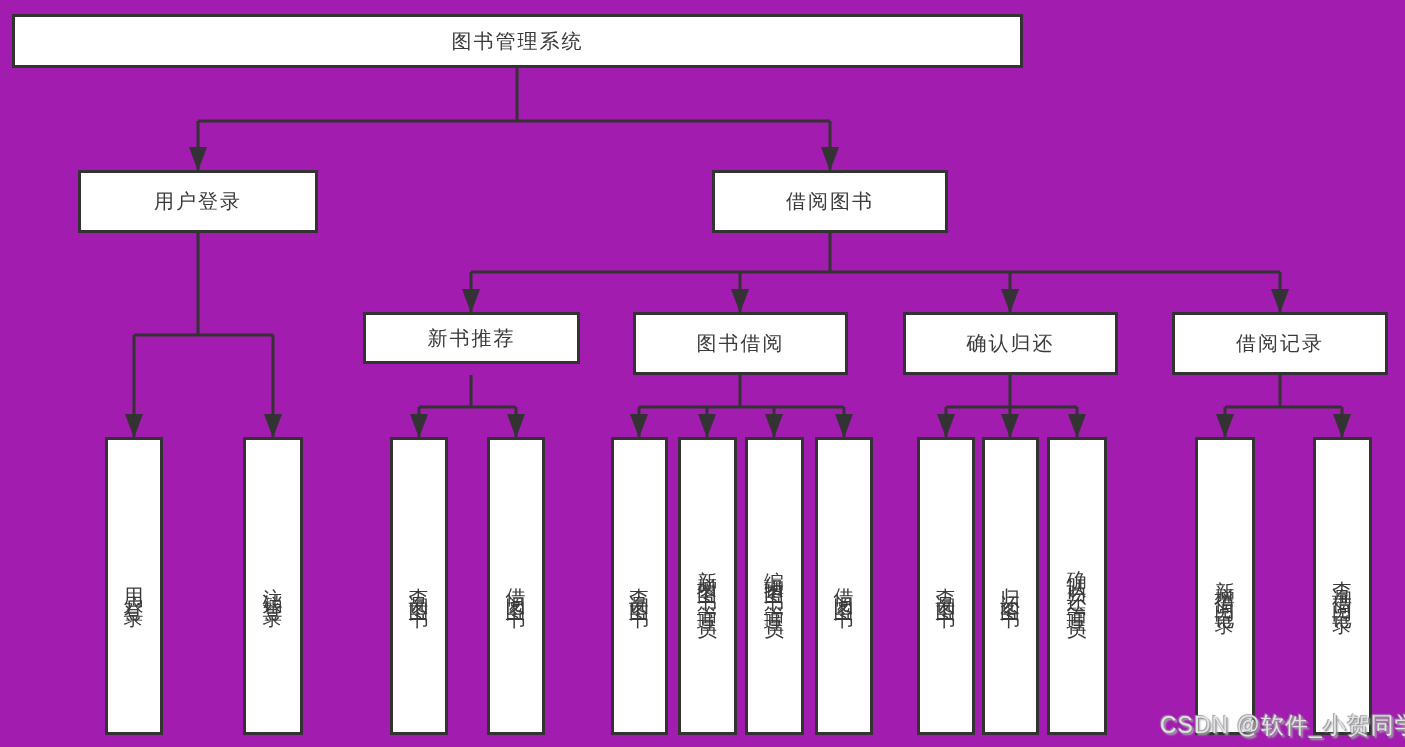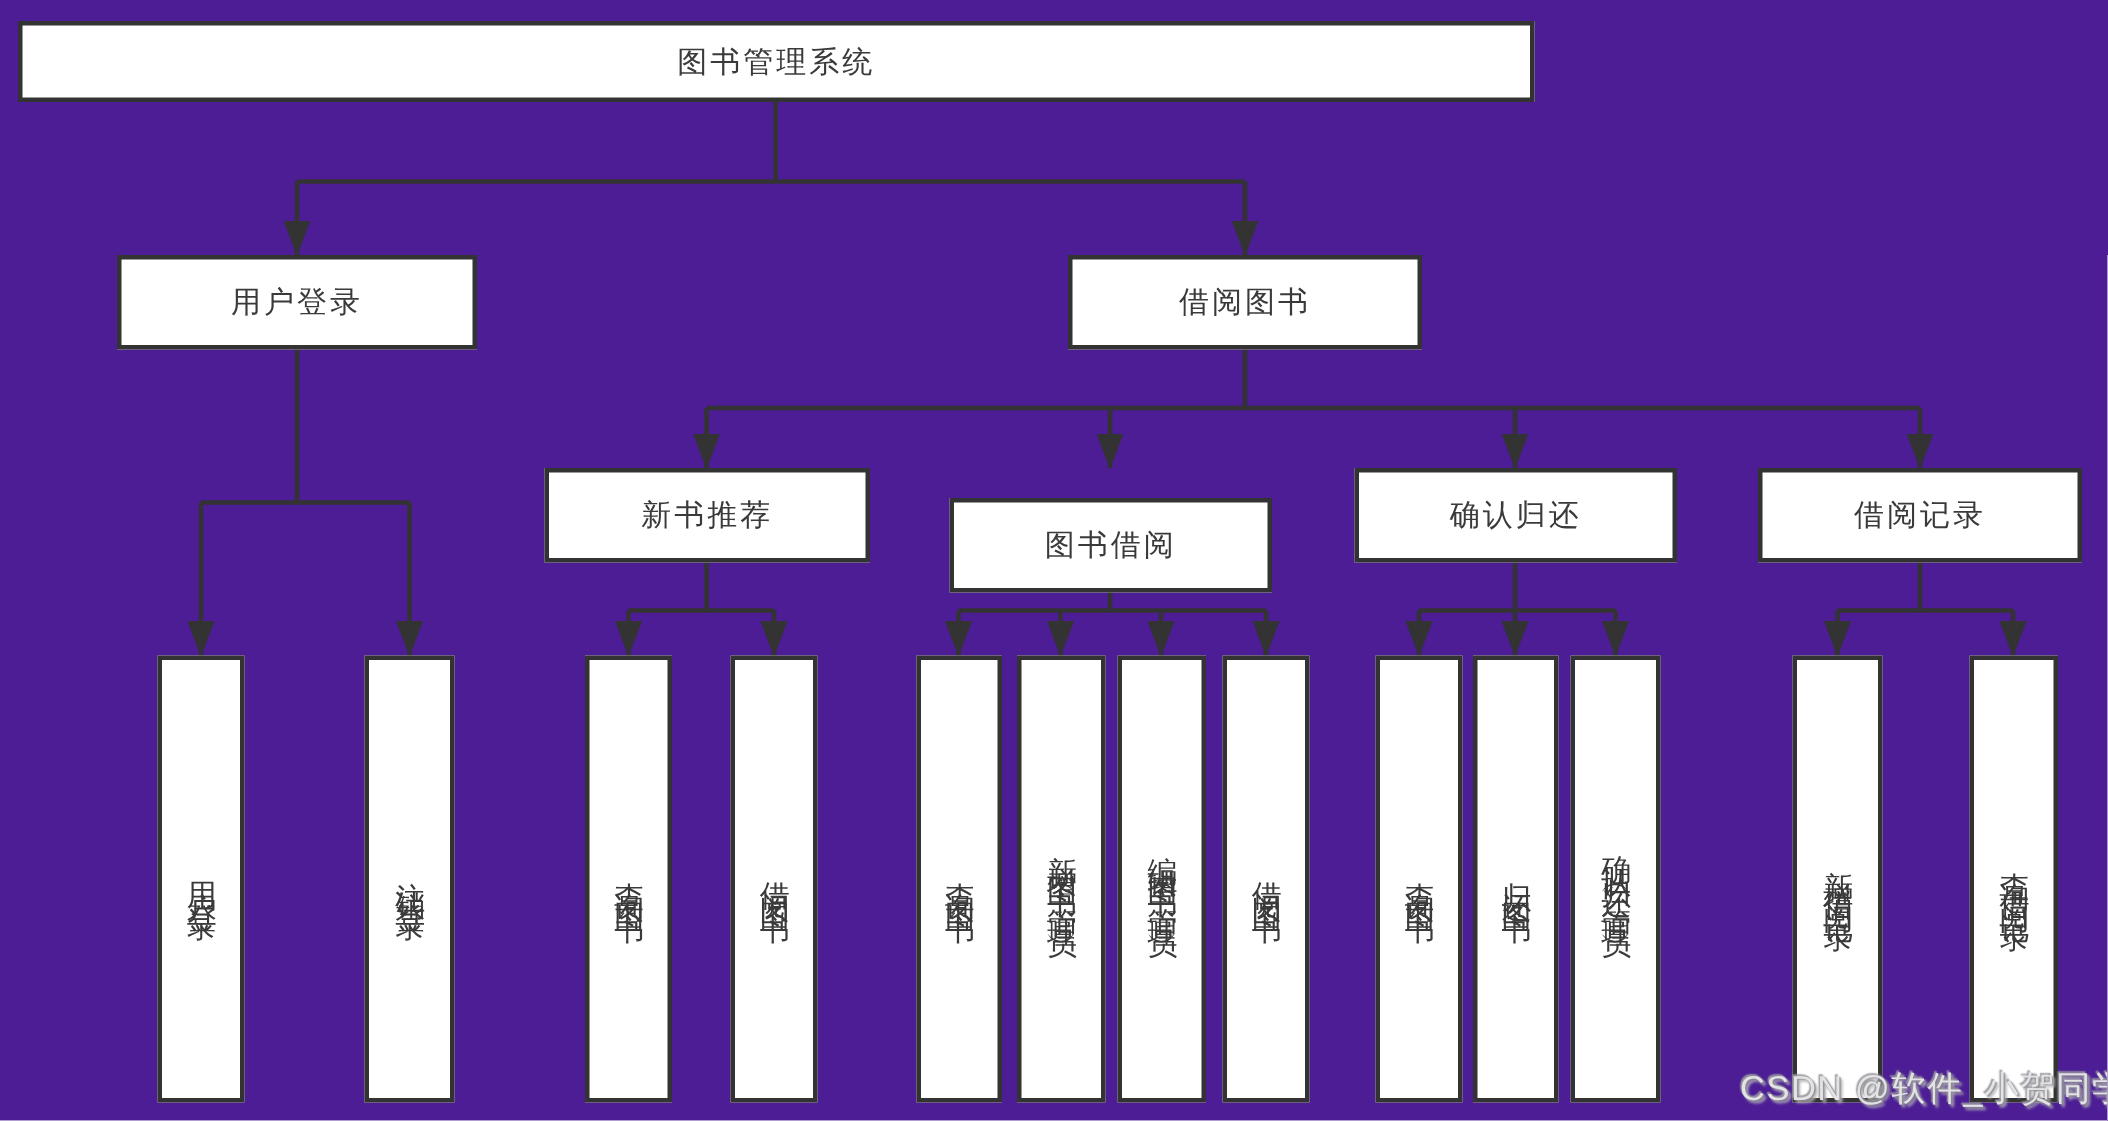--- a/index.html
+++ b/index.html
@@ -1,17 +1,17 @@
 <!DOCTYPE html>
 <html><head>
 <meta charset="utf-8">
 <style>
   html,body{margin:0;padding:0;background:#ffffff;}
   .canvas{
-    position:relative;width:1405px;height:747px;background:#4c1d95;
+    position:relative;width:1405px;height:747px;background:#a21caf;
     font-family:"Liberation Sans",sans-serif;overflow:hidden;
   }
   .connectors{position:absolute;left:0;top:0;width:1405px;height:747px;}
   .ln{stroke:#333333;stroke-width:3;fill:none;}
   .node{
     position:absolute;box-sizing:border-box;border:3px solid #333333;background:#ffffff;
     display:flex;align-items:center;justify-content:center;
     color:#3a3a3a;font-size:20px;letter-spacing:2px;white-space:nowrap;z-index:2;
   }
   .root{font-size:20px;}
@@ -77,22 +77,22 @@
     <path class="ln" d="M1225,407 H1342"></path>
     <path class="ln" d="M1225,407 V437" marker-end="url(#arrow)"></path>
     <path class="ln" d="M1342,407 V437" marker-end="url(#arrow)"></path>
   </svg>
 
   <div class="node root" style="left:12px;top:14px;width:1011px;height:54px;">图书管理系统</div>
 
   <div class="node" style="left:78px;top:170px;width:240px;height:63px;">用户登录</div>
   <div class="node" style="left:712px;top:170px;width:236px;height:63px;">借阅图书</div>
 
-  <div class="node" style="left:363px;top:312px;width:217px;height:63px;">新书推荐</div>
-  <div class="node" style="left:633px;top:312px;width:215px;height:63px;margin-top:20px;">图书借阅</div>
+  <div class="node" style="left:363px;top:312px;width:217px;height:52px;">新书推荐</div>
+  <div class="node" style="left:633px;top:312px;width:215px;height:63px;">图书借阅</div>
   <div class="node" style="left:903px;top:312px;width:215px;height:63px;">确认归还</div>
   <div class="node" style="left:1172px;top:312px;width:216px;height:63px;text-align:right;">借阅记录</div>
 
   <div class="node leaf" style="left:105px;top:437px;width:58px;height:298px;">
     <span>用户登录</span>
   </div>
   <div class="node leaf" style="left:243px;top:437px;width:60px;height:298px;">
     <span>注销登录</span>
   </div>
 

